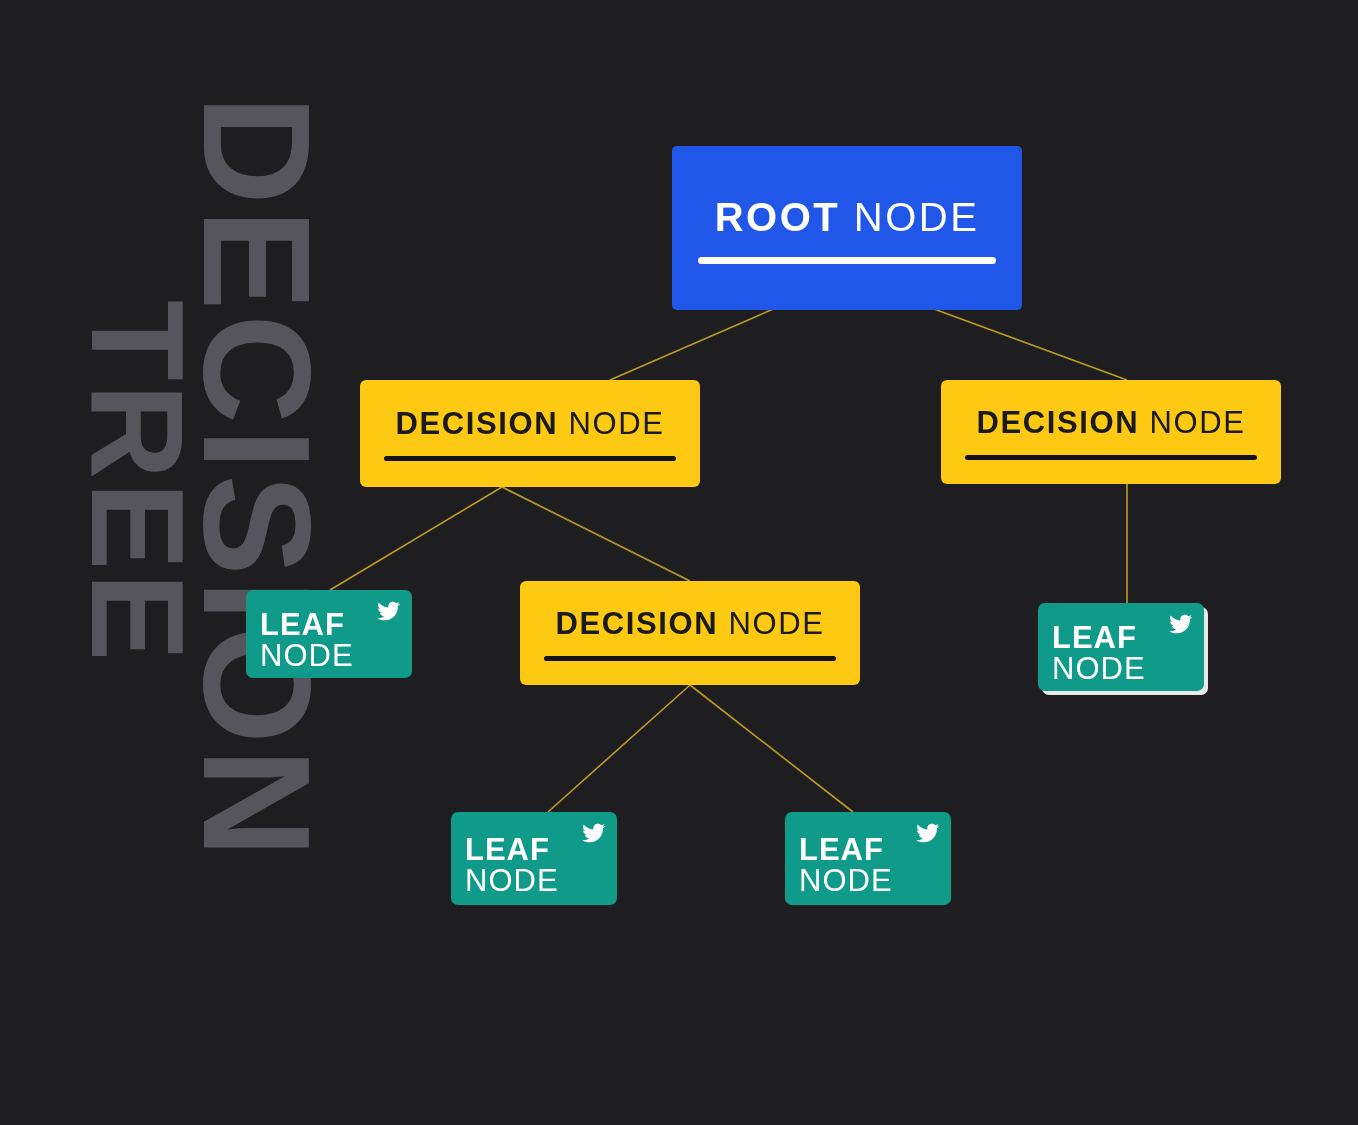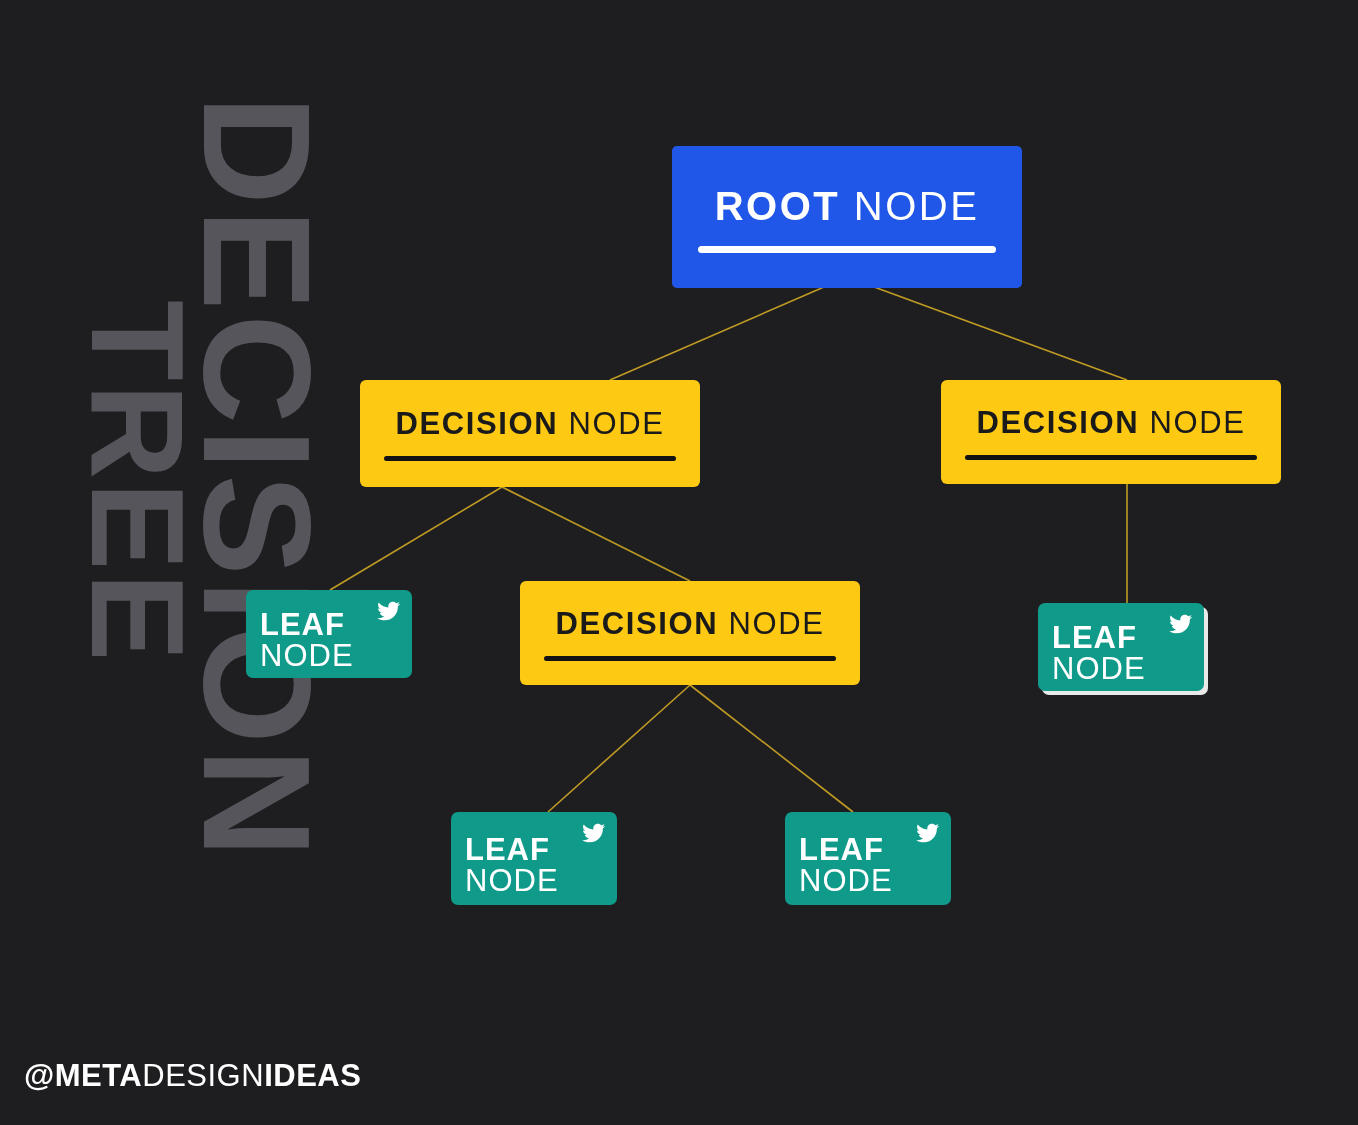--- a/index.html
+++ b/index.html
@@ -169,21 +169,21 @@
 
     <line x1="502" y1="487" x2="690" y2="581"></line>
 
     <line x1="1127" y1="484" x2="1127" y2="603"></line>
 
     <line x1="690" y1="685" x2="548" y2="812"></line>
 
     <line x1="690" y1="685" x2="853" y2="812"></line>
   </svg>
 
-  <div class="node node-root" style="left:672px; top:146px; width:350px; height:142px;">
+  <div class="node node-root" style="left:672px; top:146px; width:350px; height:164px;">
     <div class="node-label">
       <span class="strong">ROOT</span><span class="thin"> NODE</span>
     </div>
     <div class="rule"></div>
   </div>
 
   <div class="node node-decision" style="left:360px; top:380px; width:340px; height:107px;">
     <div class="node-label">
       <span class="strong">DECISION</span><span class="thin"> NODE</span>
     </div>
@@ -241,17 +241,14 @@
     <span class="bird-icon">
       <svg viewBox="0 0 24 24" aria-hidden="true">
           <path fill="#ffffff" d="M23 4.9c-.8.4-1.7.6-2.6.8 1-.6 1.7-1.5 2-2.6-.9.5-1.9.9-3 1.1-.9-.9-2.1-1.5-3.4-1.5-2.6 0-4.7 2.1-4.7 4.7 0 .4 0 .7.1 1.1C7.5 8.3 4 6.4 1.7 3.5c-.4.7-.6 1.5-.6 2.4 0 1.6.8 3.1 2.1 3.9-.8 0-1.5-.2-2.1-.6v.1c0 2.3 1.6 4.2 3.8 4.6-.4.1-.8.2-1.2.2-.3 0-.6 0-.9-.1.6 1.9 2.3 3.2 4.4 3.3-1.6 1.3-3.6 2-5.8 2-.4 0-.8 0-1.1-.1 2.1 1.3 4.6 2.1 7.2 2.1 8.7 0 13.4-7.2 13.4-13.4v-.6c.9-.7 1.7-1.5 2.3-2.4z"></path>
         </svg>
     </span>
     <div class="node-label">
       <span class="strong">LEAF</span><span class="thin"> NODE</span>
     </div>
   </div>
 
-  <div id="footer-watermark">
-    <span class="strong">@META</span><span class="thin">DESIGN</span><span class="strong">IDEAS</span>
-  </div>
 
 </div>
 
 </body></html>

